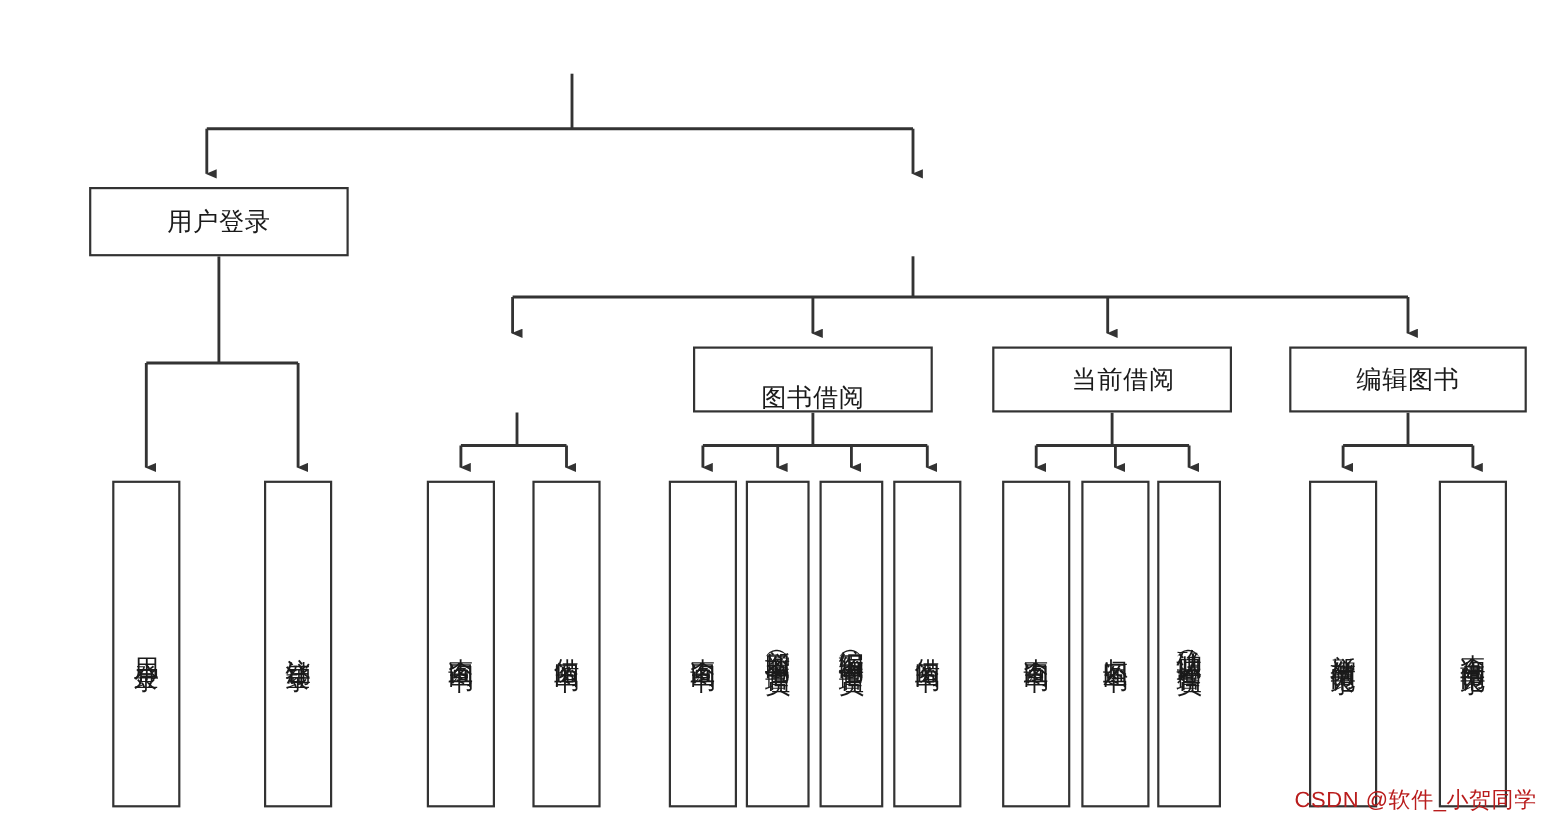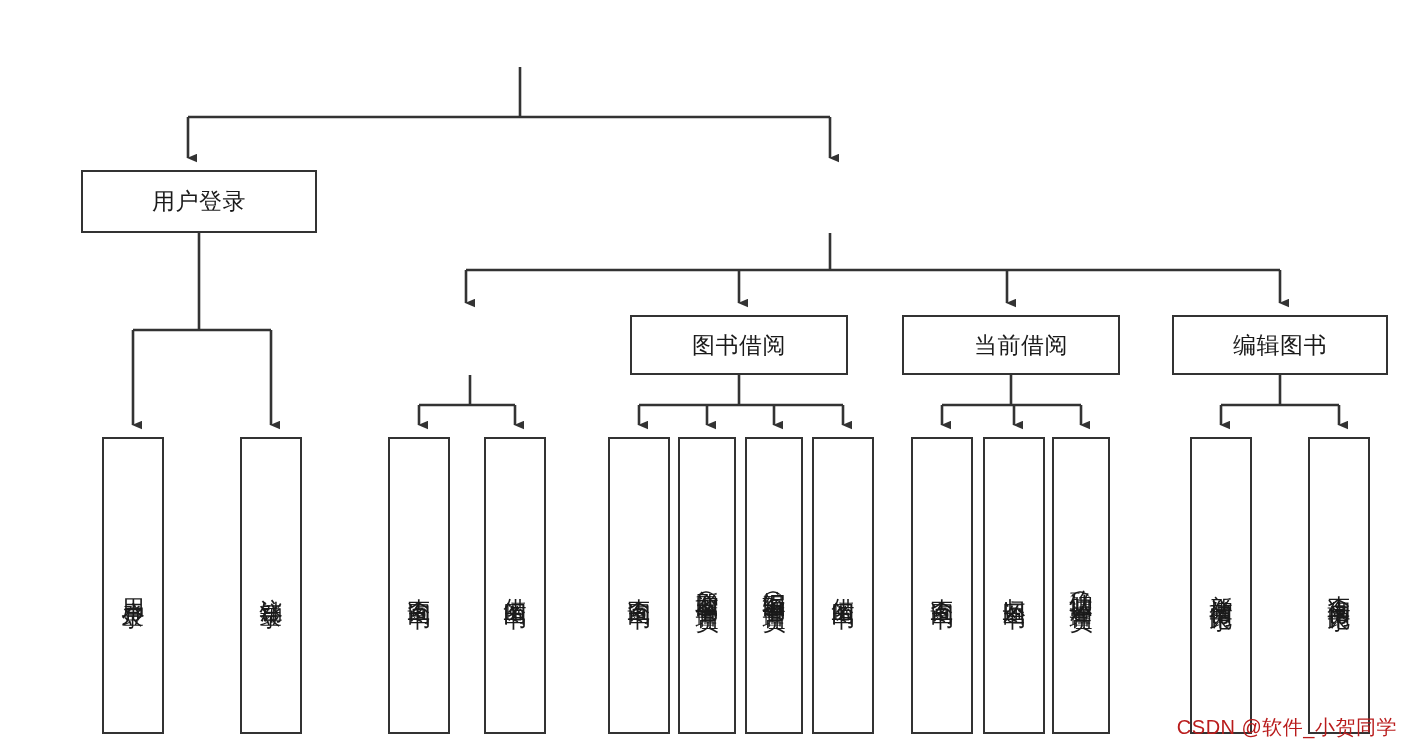--- a/index.html
+++ b/index.html
@@ -128,21 +128,21 @@
       <path d="M1221,405 L1221,425" marker-end="url(#arrowhead)"></path>
       <path d="M1339,405 L1339,425" marker-end="url(#arrowhead)"></path>
     </g>
   </svg>
 
 
   <div class="node-box" style="left:81px; top:170px; width:236px; height:63px;">
     <span class="node-label-h">用户登录</span>
   </div>
 
-  <div class="node-box" style="left:630px; top:315px; width:218px; height:60px;">
+  <div class="node-box" style="left:630px; top:315px; width:218px; height:60px;align-items:flex-end;">
     <span class="node-label-h">图书借阅</span>
   </div>
   <div class="node-box" style="left:902px; top:315px; width:218px; height:60px;padding-left:20px;">
     <span class="node-label-h">当前借阅</span>
   </div>
   <div class="node-box" style="left:1172px; top:315px; width:216px; height:60px;">
     <span class="node-label-h">编辑图书</span>
   </div>
 
   <div class="leaf-box" style="left:102px; top:437px; width:62px; height:297px;">

